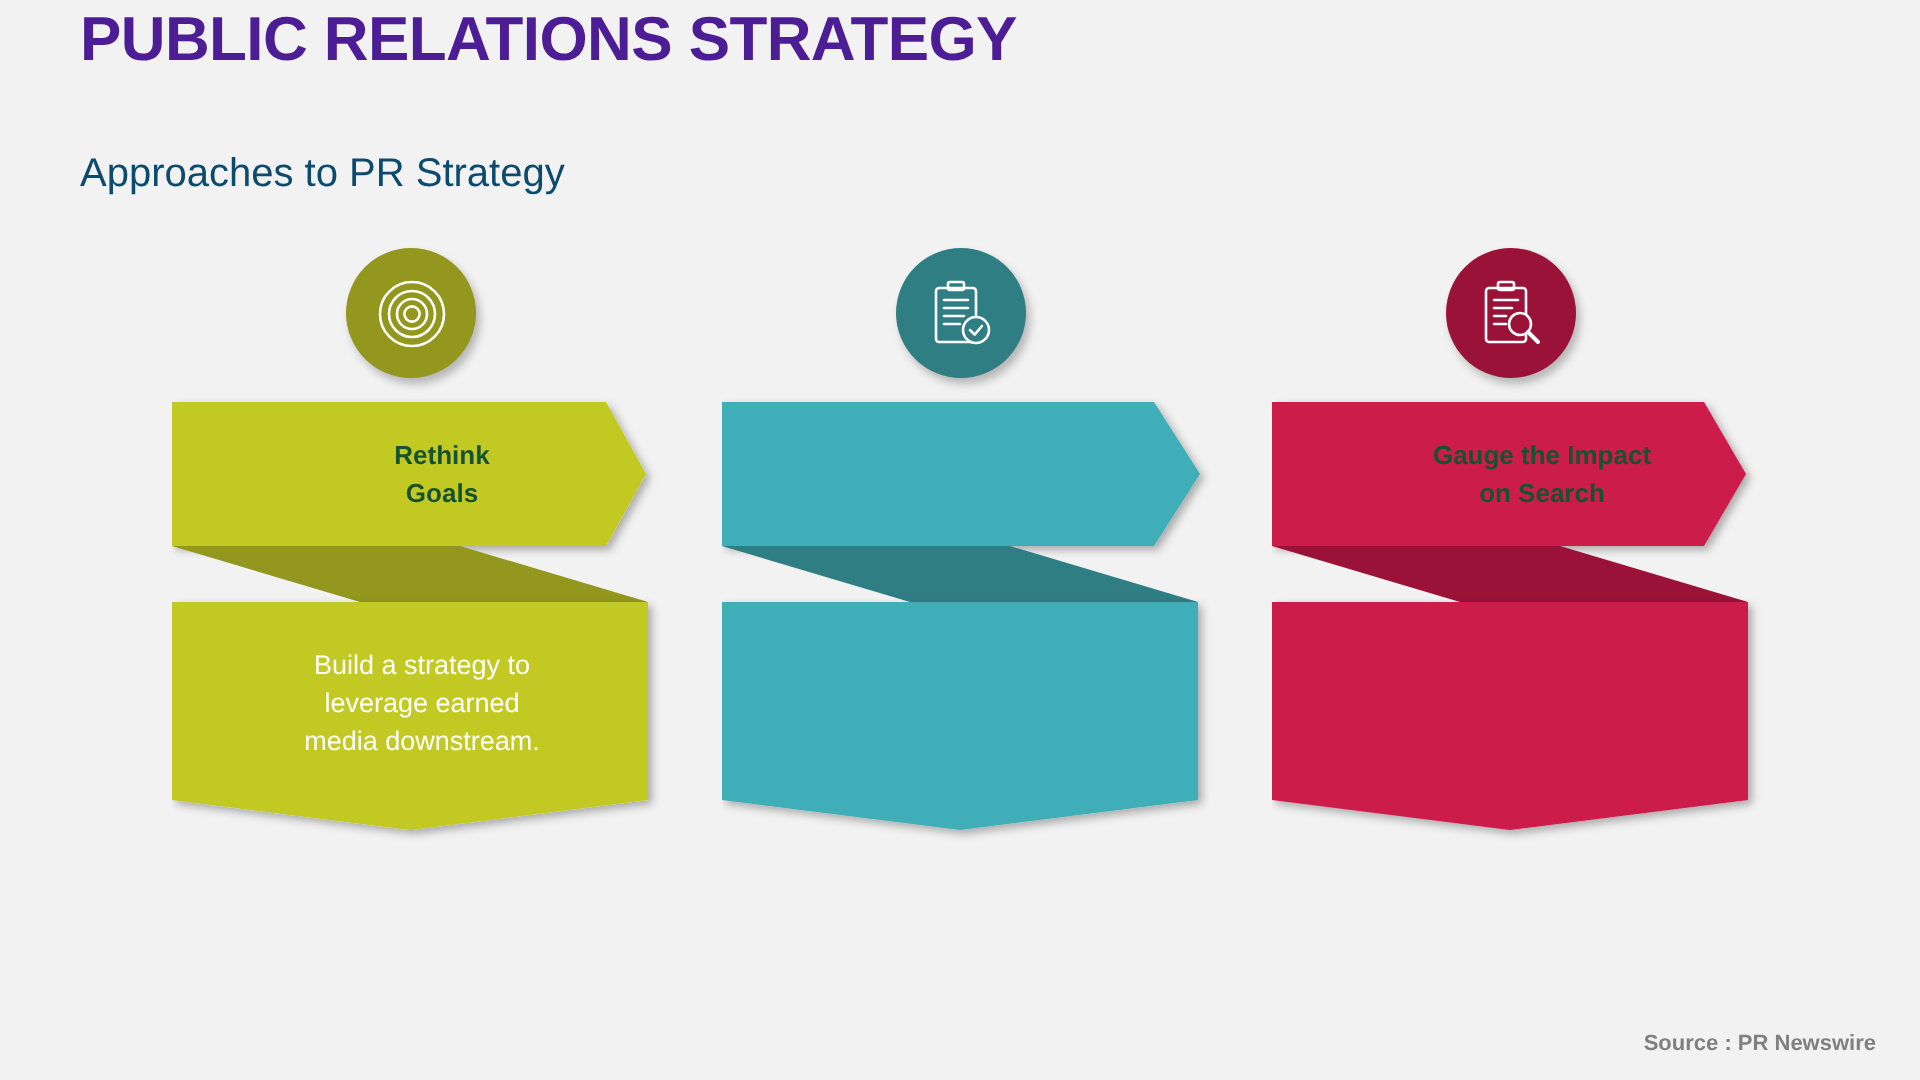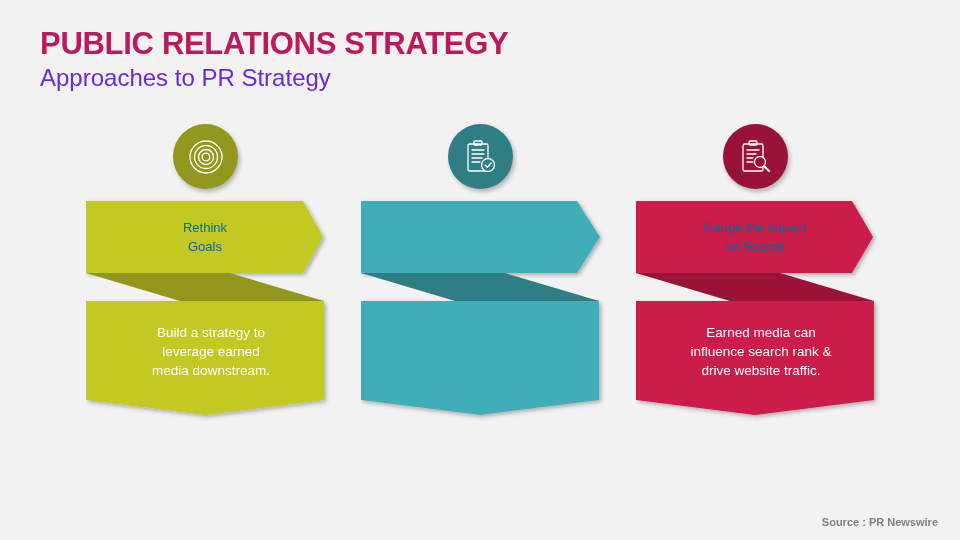--- a/index.html
+++ b/index.html
@@ -1,42 +1,42 @@
 <!DOCTYPE html>
 <html><head>
 <meta charset="utf-8">
 <style>
   html, body { margin:0; padding:0; }
   body {
     width:960px; height:540px; background:#F2F2F2; position:relative; overflow:hidden;
     font-family: "Liberation Sans", "DejaVu Sans", sans-serif;
   }
   .title {
-    position:absolute; left:40px; top:26px; font-size:31px; font-weight:bold;
-    color:#be185d; letter-spacing:-0.3px; white-space:nowrap;
+    position:absolute; left:40px; top:2px; font-size:31px; font-weight:bold;
+    color:#4c1d95; letter-spacing:-0.3px; white-space:nowrap;
   }
   .subtitle {
-    position:absolute; left:40px; top:64px; font-size:24px; color:#6d28d9; white-space:nowrap;
+    position:absolute; left:40px; top:76px; font-size:20px; color:#0c4a6e; white-space:nowrap;
   }
   .source {
     position:absolute; right:22px; top:516px; font-size:11px; font-weight:bold;
     color:#808080; white-space:nowrap;
   }
   .col { position:absolute; top:0; width:275px; height:540px; }
   .icon-circle {
     position:absolute; left:87px; top:124px; width:65px; height:65px; border-radius:50%;
     box-shadow: 2px 3px 4px rgba(0,0,0,0.25);
     display:flex; align-items:center; justify-content:center;
   }
   .icon-circle svg { width:40px; height:40px; }
   .shapes { position:absolute; left:0; top:0; width:275px; height:540px; }
   .head-text {
     position:absolute; left:0; top:200px; width:238px; height:73px;
     display:flex; align-items:center; justify-content:center; text-align:center;
-    color:#0369a1; font-weight:normal; font-size:13px; line-height:19px;
+    color:#14532d; font-weight:bold; font-size:13px; line-height:19px;padding-left:16px;
   }
   .body-text {
     position:absolute; left:0; top:301px; width:250px; height:100px;
     display:flex; align-items:center; justify-content:center; text-align:center;
     color:#FFFFFF; font-size:13.5px; line-height:19px;
   }
   .body-text span, .head-text span { white-space:pre-line; }
 </style>
 </head>
 <body>
@@ -119,20 +119,15 @@
       <line x1="11" y1="21" x2="17" y2="21"></line>
       <line x1="11" y1="25" x2="17" y2="25"></line>
       <circle cx="24" cy="25" r="5.5" fill="#9A1237"></circle>
       <line x1="28" y1="29" x2="33" y2="34" stroke-width="2"></line>
     </svg>
   </div>
   <div class="head-text">
       <span>Gauge the Impact
 on Search</span>
     </div>
-  <div class="body-text">
-      <span>Earned media can
-influence search rank &amp;
-drive website traffic.</span>
-    </div>
 </div>
 
 <div class="source">Source : PR Newswire</div>
 
 </body></html>

